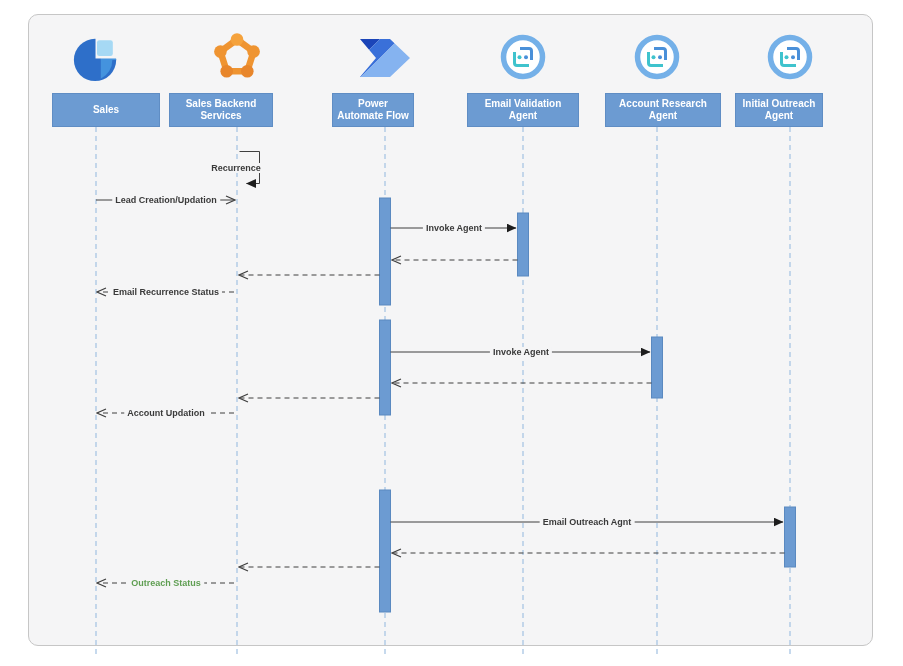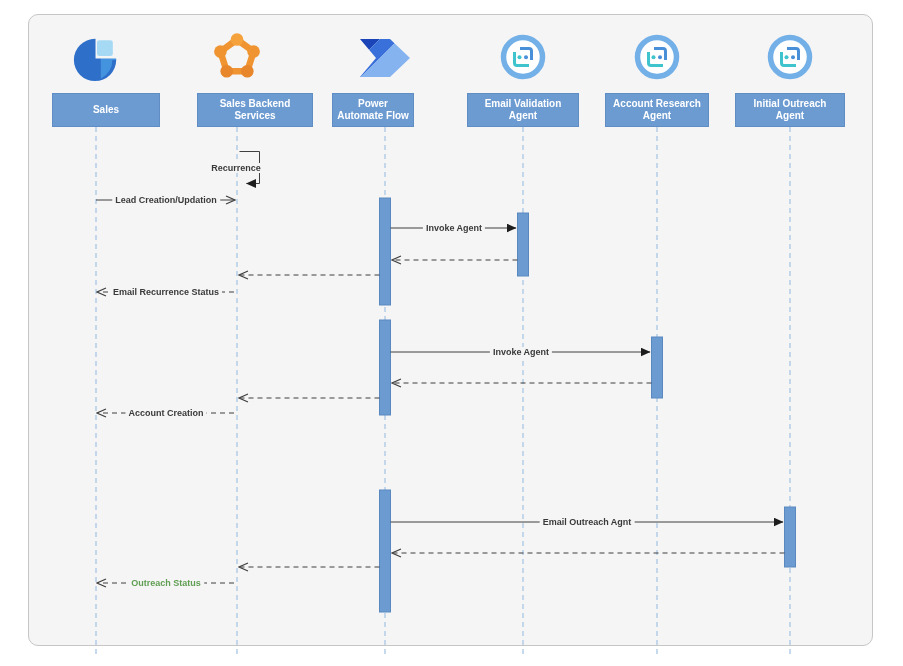--- a/index.html
+++ b/index.html
@@ -85,33 +85,33 @@
   <circle cx="24" cy="24" r="19.5" fill="#ffffff" stroke="#74b0e8" stroke-width="5.5"></circle>
   <path d="M15.5 19 V30 a2.5 2.5 0 0 0 2.5 2.5 H30" stroke="#3fc3cd" stroke-width="3" fill="none"></path>
   <path d="M21 15.5 H30 a2.5 2.5 0 0 1 2.5 2.5 V27" stroke="#4a90d9" stroke-width="3" fill="none"></path>
   <circle cx="20.5" cy="24.2" r="2" fill="#3fc3cd"></circle>
   <circle cx="27" cy="24.2" r="2" fill="#4a90d9"></circle>
 </svg>
 
 <div class="actor-box" style="left:52px;width:108px">
     <span>Sales</span>
   </div>
-<div class="actor-box" style="left:197px;width:116px">
+<div class="actor-box" style="left:169px;width:104px">
     <span>Sales Backend Services</span>
   </div>
 <div class="actor-box" style="left:332px;width:82px">
     <span>Power Automate Flow</span>
   </div>
 <div class="actor-box" style="left:467px;width:112px">
     <span>Email Validation Agent</span>
   </div>
-<div class="actor-box" style="left:605px;width:104px">
+<div class="actor-box" style="left:605px;width:116px">
     <span>Account Research Agent</span>
   </div>
-<div class="actor-box" style="left:735px;width:110px">
+<div class="actor-box" style="left:735px;width:88px">
     <span>Initial Outreach Agent</span>
   </div>
 
 <svg class="layer" viewBox="0 0 903 666">
   <defs>
     <marker id="mFilled" markerWidth="11" markerHeight="9" refX="9.5" refY="4.5" orient="auto">
       <path d="M0,0 L10,4.5 L0,9 Z" fill="#1d1d1d"></path>
     </marker>
     <marker id="mOpen" markerWidth="11" markerHeight="10" refX="9" refY="5" orient="auto">
       <path d="M1,1 L10,5 L1,9" fill="none" stroke="#3f3f3f" stroke-width="1.2"></path>
@@ -152,15 +152,15 @@
     <line x1="379.5" y1="567" x2="240" y2="567" marker-end="url(#mOpen)" stroke-dasharray="5,4"></line>
     <line x1="234" y1="583" x2="98" y2="583" marker-end="url(#mOpen)" stroke-dasharray="5,4"></line>
   </g>
 </svg>
 
 <div class="msg-label" style="left:236px;top:168px">Recurrence</div>
 <div class="msg-label" style="left:166px;top:200px">Lead Creation/Updation</div>
 <div class="msg-label" style="left:454px;top:228px">Invoke Agent</div>
 <div class="msg-label" style="left:166px;top:292px">Email Recurrence Status</div>
 <div class="msg-label" style="left:521px;top:352px">Invoke Agent</div>
-<div class="msg-label" style="left:166px;top:413px">Account Creation</div>
+<div class="msg-label" style="left:166px;top:413px">Account Updation</div>
 <div class="msg-label" style="left:587px;top:522px">Email Outreach Agnt</div>
 <div class="msg-label green" style="left:166px;top:583px">Outreach Status</div>
 
 </body></html>

